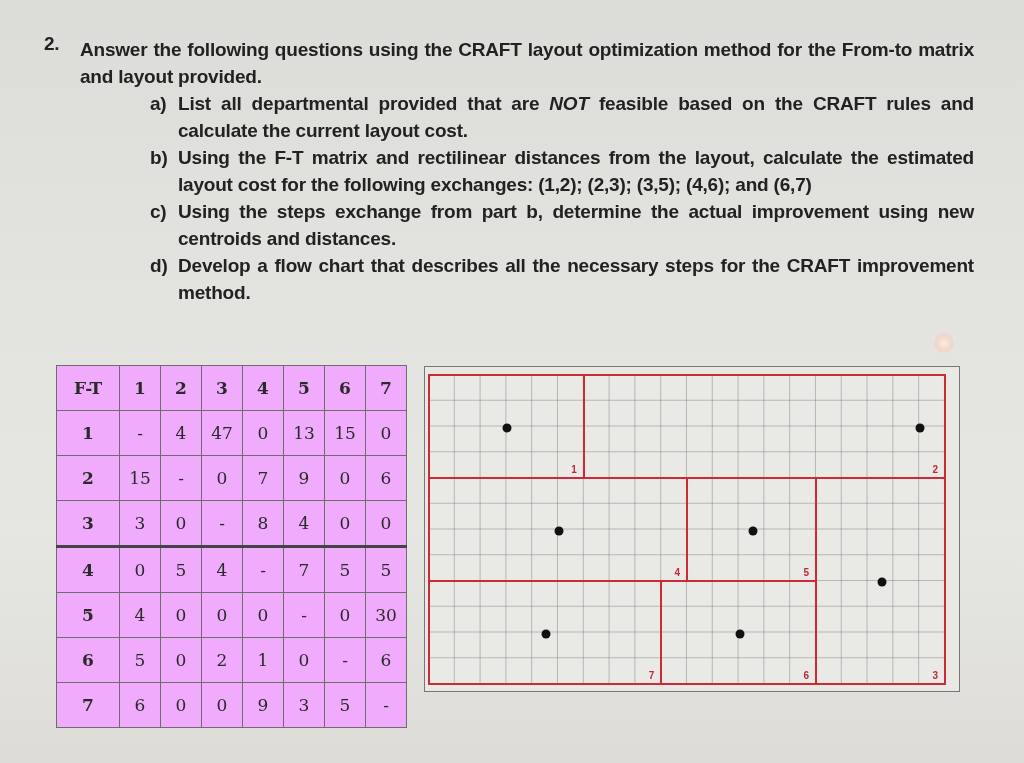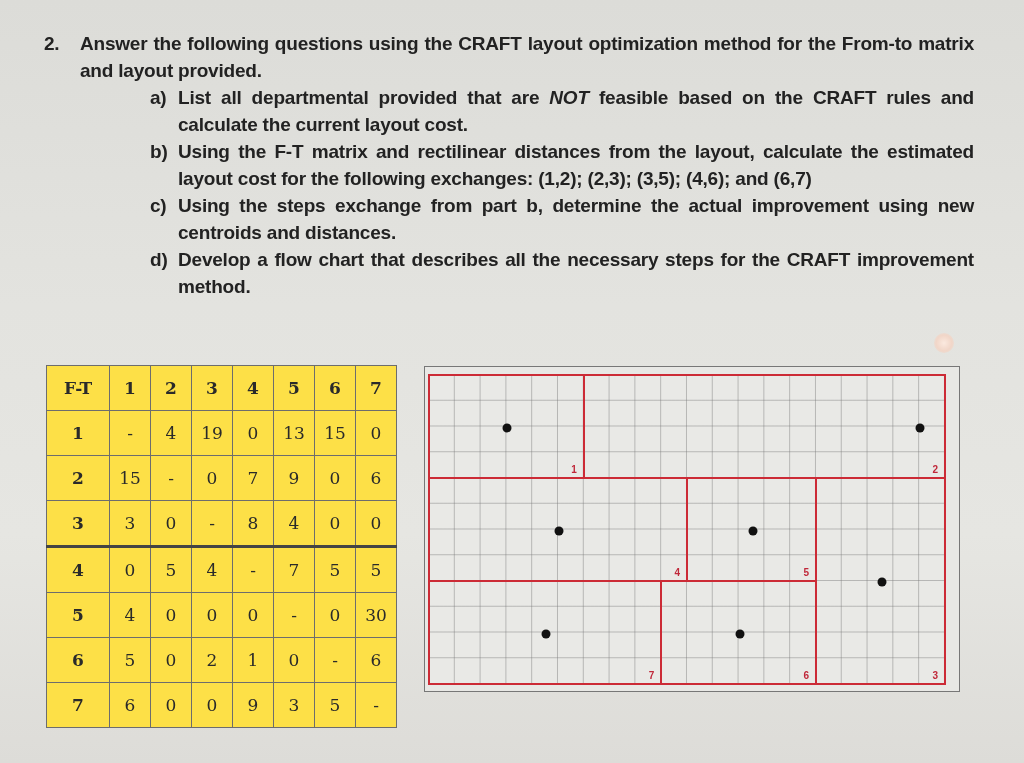--- a/index.html
+++ b/index.html
@@ -10,32 +10,32 @@
     color: #1d1d1d;
   }
   .question {
     position: absolute; left: 44px; top: 30px; width: 930px;
     font-family: "Liberation Sans", "DejaVu Sans", sans-serif;
     font-weight: bold; font-size: 19px; line-height: 27px; color: #222;
     letter-spacing: -0.2px;
   }
   .q-head { display: flex; }
   .q-num { width: 36px; flex: none; }
-  .q-text { flex: 1; text-align: justify; }
+  .q-text { flex: 1; text-align: justify; margin-top: 6px; }
   .parts { margin-left: 106px; margin-top: 0px; }
   .part { display: flex; }
   .part-label { width: 28px; flex: none; }
   .part-text { flex: 1; text-align: justify; }
   .not-em { font-style: italic; }
 
   
   .matrix {
-    position: absolute; left: 46px; top: 365px;
+    position: absolute; left: 56px; top: 365px;
     border-collapse: collapse;
-    background: #fde047;
+    background: #f0abfc;
     font-family: "DejaVu Serif", "Liberation Serif", serif;
     font-size: 17px; color: #2a2a2a;
   }
   .matrix td, .matrix th {
     border: 1.5px solid #6d6d6d; text-align: center; padding: 0;
     height: 44px; font-weight: normal;
   }
   .matrix th { font-weight: bold; }
   .matrix .rowhead { font-weight: bold; width: 62px; }
   .matrix .c { width: 40px; }
@@ -110,21 +110,21 @@
     <th class="c">3</th>
     <th class="c">4</th>
     <th class="c">5</th>
     <th class="c">6</th>
     <th class="c">7</th>
   </tr>
   <tr>
     <td class="rowhead">1</td>
     <td>-</td>
     <td>4</td>
-    <td>19</td>
+    <td>47</td>
     <td>0</td>
     <td>13</td>
     <td>15</td>
     <td>0</td>
   </tr>
   <tr>
     <td class="rowhead">2</td>
     <td>15</td>
     <td>-</td>
     <td>0</td>

